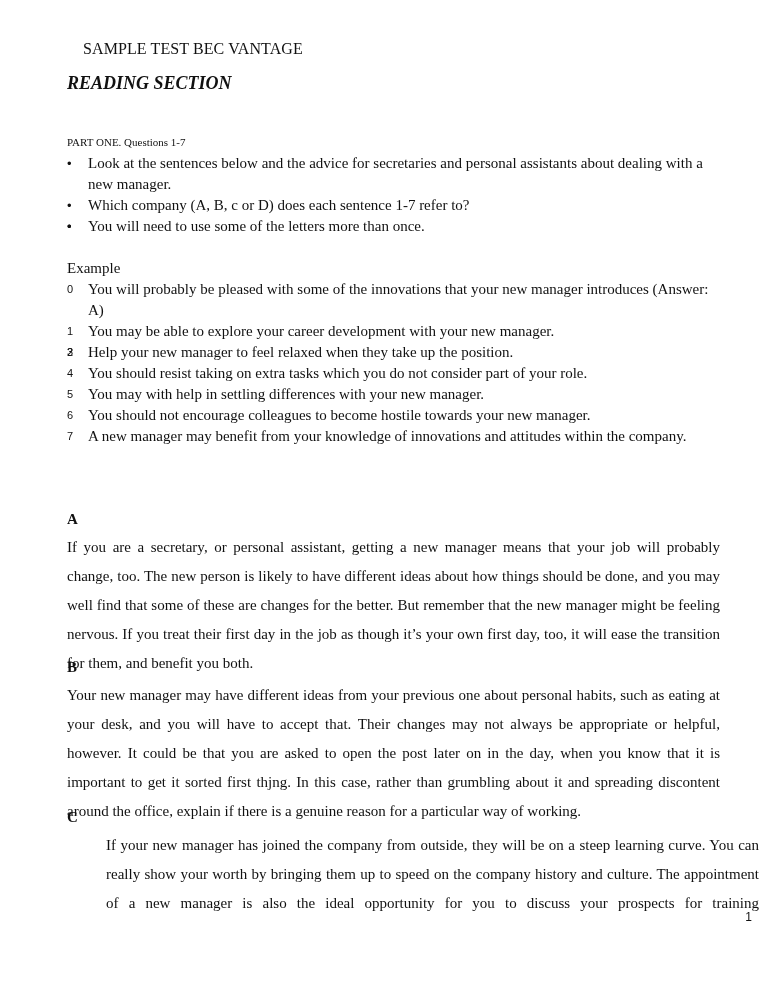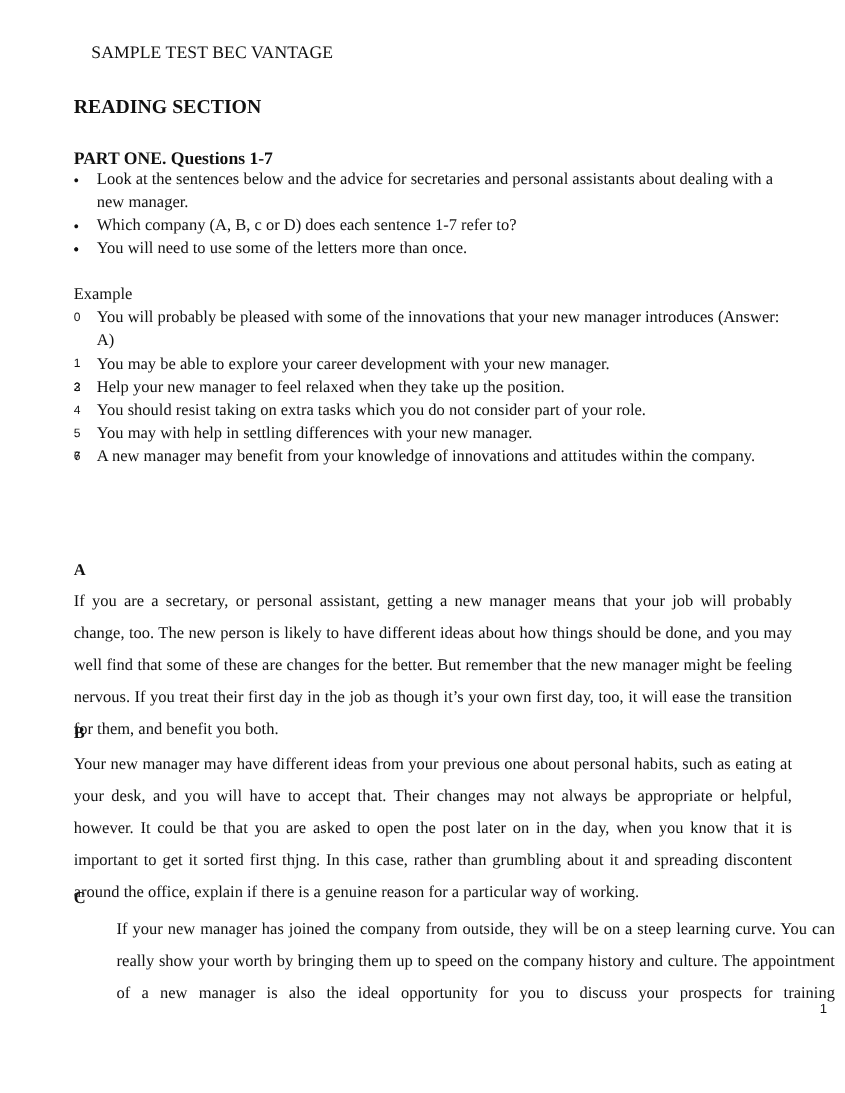--- a/index.html
+++ b/index.html
@@ -1,21 +1,21 @@
 <!DOCTYPE html>
 <html><head>
 <meta charset="utf-8">
 <style>
   html, body { margin: 0; padding: 0; background: #ffffff; }
   body { width: 768px; height: 994px; position: relative; overflow: hidden;
          font-family: "Liberation Serif", serif; color: #111111; }
   .page { position: absolute; left: 67px; top: 0; width: 653px; }
   .title { position: absolute; top: 40px; left: 16px; font-size: 16px; font-weight: normal; margin: 0; letter-spacing: 0.1px; }
-  .section { position: absolute; top: 87px; left: 0; font-size: 18px; font-weight: bold; margin: 0; }
-  .part { position: absolute; top: 136px; left: 0; font-size: 16px; font-weight: bold; margin: 0; }
+  .section { position: absolute; top: 73px; left: 0; font-size: 18px; font-weight: bold; margin: 0; font-style: italic; }
+  .part { position: absolute; top: 136px; left: 0; font-size: 11px; font-weight: normal; margin: 0; }
   .block { position: absolute; left: 0; width: 653px; font-size: 15px; line-height: 21px; }
   .bullets { top: 153px; }
   .row { position: relative; padding-left: 21px; }
   .marker { position: absolute; left: 0; top: 0; width: 14px; font-family: "Liberation Sans", sans-serif; font-size: 11px; }
   .bullet-marker { font-size: 13px; left: 0; }
   .example-label { top: 258px; font-size: 15px; }
   .questions { top: 279px; }
   .letter { font-weight: bold; font-size: 15px; position: absolute; left: 0; }
   .para { position: absolute; left: 0; width: 653px; text-align: justify; font-size: 15px; line-height: 29px; margin: 0; }
   .page-num { position: absolute; right: 16px; top: 910px; font-family: "Liberation Sans", sans-serif; font-size: 12px; }
@@ -67,20 +67,21 @@
     <div class="row">
       <span class="marker">4</span>
       <span>You should resist taking on extra tasks which you do not consider part of your role.</span>
     </div>
     <div class="row">
       <span class="marker">5</span>
       <span>You may with help in settling differences with your new manager.</span>
     </div>
     <div class="row">
       <span class="marker">6</span>
+      <span>You should not encourage colleagues to become hostile towards your new manager.</span>
     </div>
     <div class="row">
       <span class="marker">7</span>
       <span>A new manager may benefit from your knowledge of innovations and attitudes within the company.</span>
     </div>
   </div>
 
   <div class="letter" style="top:511px;">A</div>
   <p class="para" style="top:533px;">If you are a secretary, or personal assistant, getting a new manager means that your job will probably change, too. The new person is likely to have different ideas about how things should be done, and you may well find that some of these are changes for the better. But remember that the new manager might be feeling nervous. If you treat their first day in the job as though it’s your own first day, too, it will ease the transition for them, and benefit you both.</p>
 

